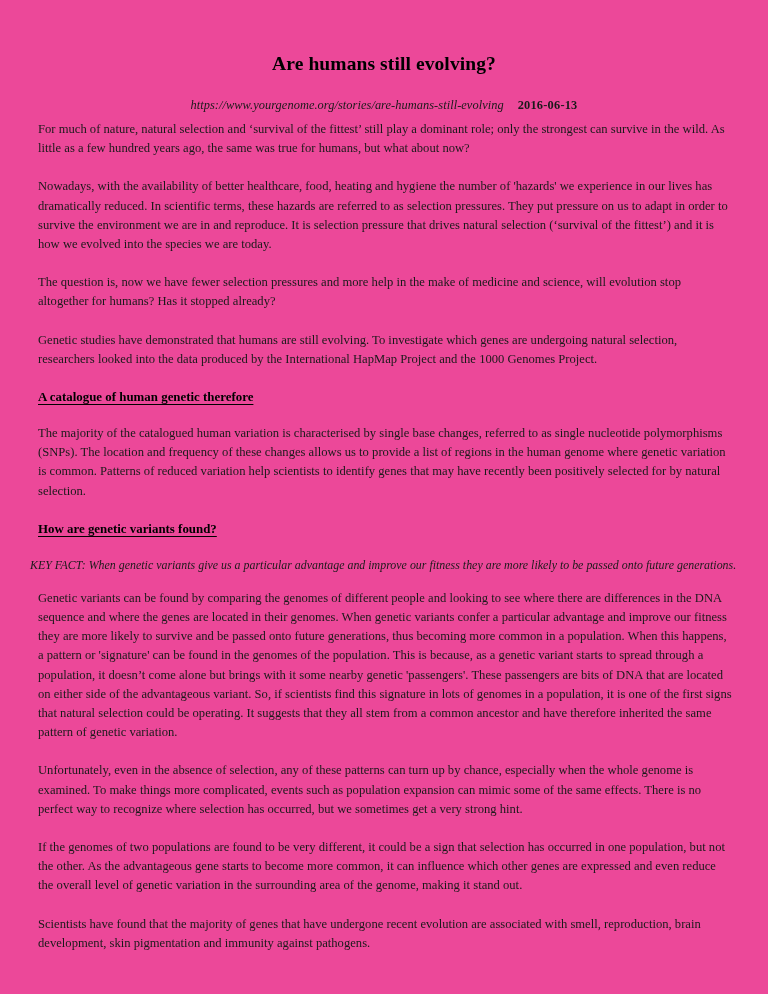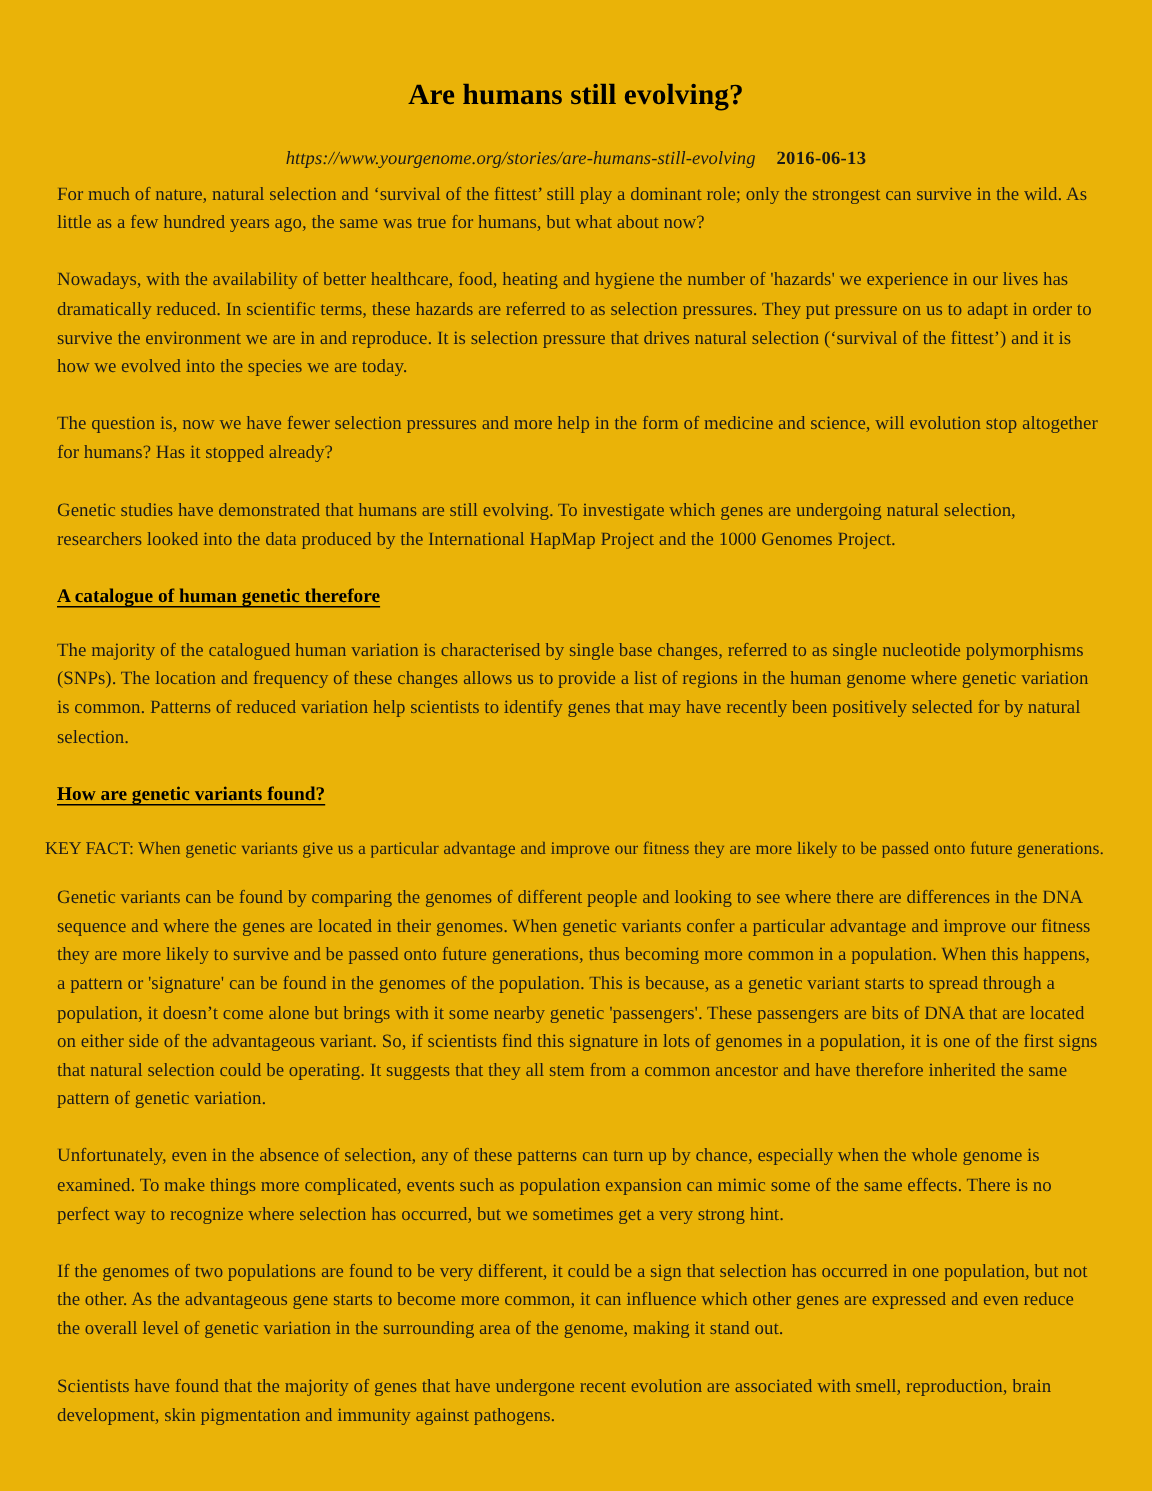--- a/index.html
+++ b/index.html
@@ -12,21 +12,21 @@
     height: 994px;
     font-family: "Liberation Serif", "DejaVu Serif", serif;
     color: #1a1a1a;
     -webkit-font-smoothing: antialiased;
   }
   .page {
     position: relative;
     width: 768px;
     height: 994px;
     box-sizing: border-box;
-    background: #eab308;
+    background: #ec4899;
     overflow: hidden;
   }
   .doc-title {
     text-align: center;
     font-size: 19.5px;
     font-weight: bold;
     letter-spacing: 0.1px;
     margin: 0;
     padding-top: 52px;
     line-height: 1.25;
@@ -71,20 +71,21 @@
     text-decoration: underline;
     text-underline-offset: 2.5px;
     color: #000000;
     display: block;
   }
   h2.section-heading span {
     display: inline;
   }
   p.keyfact {
     font-size: 11.9px;
+    font-style: italic;
     line-height: 18px;
     margin: 0 0 15px -8px;
     width: 712px;
     color: #1a1a1a;
     letter-spacing: 0.01px;
   }
 </style>
 </head>
 <body>
 
@@ -95,21 +96,21 @@
   <div class="source-line">
     <span class="source-url">https://www.yourgenome.org/stories/are-humans-still-evolving</span><span class="source-date">2016-06-13</span>
   </div>
 
   <div class="content">
 
     <p class="para">For much of nature, natural selection and ‘survival of the fittest’ still play a dominant role; only the strongest can survive in the wild. As little as a few hundred years ago, the same was true for humans, but what about now?</p>
 
     <p class="para">Nowadays, with the availability of better healthcare, food, heating and hygiene the number of 'hazards' we experience in our lives has dramatically reduced. In scientific terms, these hazards are referred to as selection pressures. They put pressure on us to adapt in order to survive the environment we are in and reproduce. It is selection pressure that drives natural selection (‘survival of the fittest’) and it is how we evolved into the species we are today.</p>
 
-    <p class="para">The question is, now we have fewer selection pressures and more help in the form of medicine and science, will evolution stop altogether for humans? Has it stopped already?</p>
+    <p class="para">The question is, now we have fewer selection pressures and more help in the make of medicine and science, will evolution stop altogether for humans? Has it stopped already?</p>
 
     <p class="para">Genetic studies have demonstrated that humans are still evolving. To investigate which genes are undergoing natural selection, researchers looked into the data produced by the International HapMap Project and the 1000 Genomes Project.</p>
 
     <h2 class="section-heading"><span>A catalogue of human genetic therefore</span></h2>
 
 
     <p class="para">The majority of the catalogued human variation is characterised by single base changes, referred to as single nucleotide polymorphisms (SNPs). The location and frequency of these changes allows us to provide a list of regions in the human genome where genetic variation is common. Patterns of reduced variation help scientists to identify genes that may have recently been positively selected for by natural selection.</p>
 
     <h2 class="section-heading"><span>How are genetic variants found?</span></h2>
 

